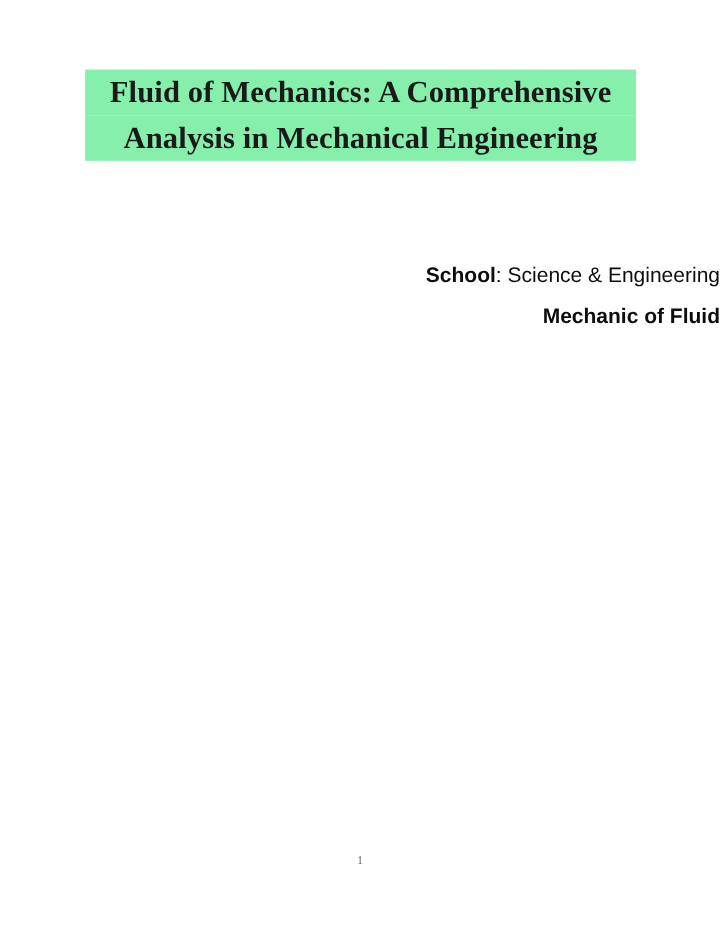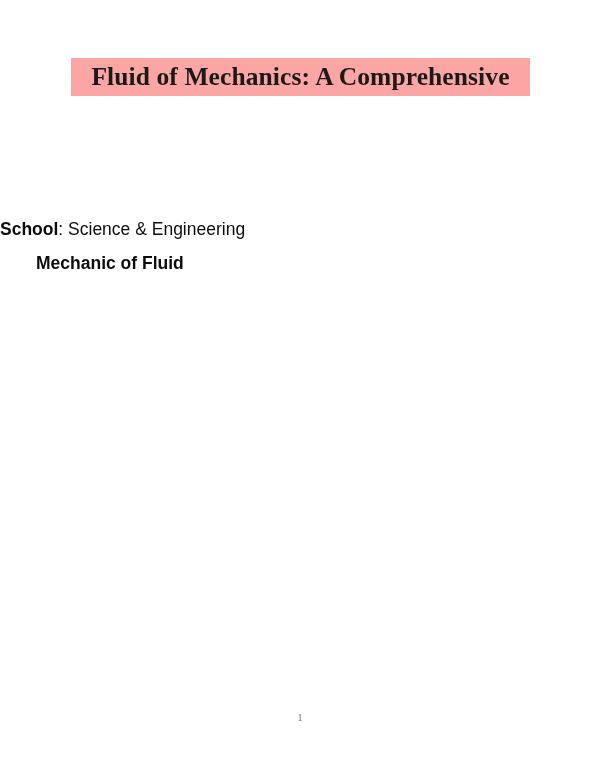--- a/index.html
+++ b/index.html
@@ -40,32 +40,32 @@
     font-size: 25.5px;
     line-height: 38px;
     color: #1a1a18;
     letter-spacing: 0.1px;
     white-space: nowrap;
   }
 
   
   .title-line .hl-full {
     display: block;
-    background-color: #fca5a5;
+    background-color: #86efac;
     padding-top: 0px;
     padding-bottom: 0px;
   }
 
   
   .meta-block {
     position: absolute;
     left: 0;
     top: 212px;
     width: 600px;
-    text-align: left;
+    text-align: right;
   }
 
   .meta-line {
     font-family: "Liberation Sans", sans-serif;
     font-size: 17.5px;
     line-height: 34px;
     color: #0d0d0d;
     white-space: nowrap;
   }
 
@@ -97,20 +97,23 @@
 </style>
 </head>
 <body>
 
 <div class="page">
 
   <div class="title-block">
     <div class="title-line">
       <span class="hl-full">Fluid of Mechanics: A Comprehensive</span>
     </div>
+    <div class="title-line">
+      <span class="hl-full">Analysis in Mechanical Engineering</span>
+    </div>
   </div>
 
   <div class="meta-block">
 
     <div class="meta-line">
       <span class="b">School</span><span>: </span><span>Science &amp; Engineering</span>
     </div>
 
     <div class="meta-line bold-all">Mechanic of Fluid</div>
 

